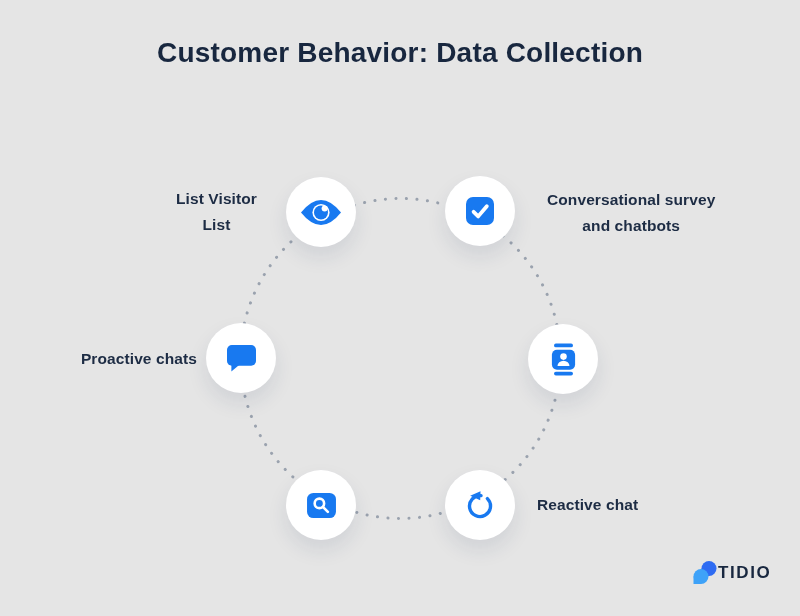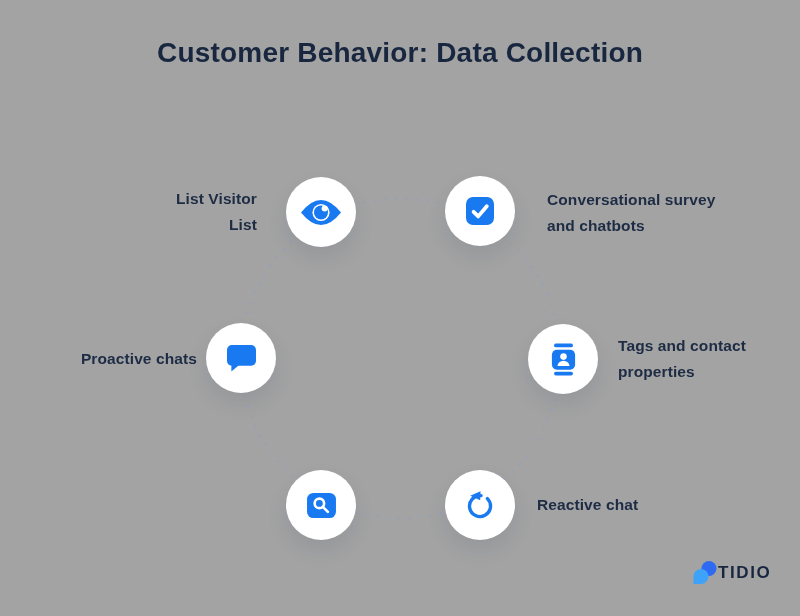--- a/index.html
+++ b/index.html
@@ -1,19 +1,19 @@
 <!DOCTYPE html>
 <html><head>
 <meta charset="utf-8">
 <style>
   html,body{margin:0;padding:0;}
   .canvas{
     position:relative;
     width:800px;height:616px;
-    background:#a3a3a3;
+    background:#e5e5e5;
     font-family:"Liberation Sans", sans-serif;
     overflow:hidden;
   }
   .title{
     position:absolute;left:0;top:33px;width:800px;
     text-align:center;
     color:#18273f;
     font-size:28px;line-height:40px;font-weight:700;
     letter-spacing:.2px;
     margin:0;
@@ -32,21 +32,21 @@
   .pos-contact{left:528px;top:324px;}
   .pos-search{left:286px;top:470px;}
   .pos-refresh{left:445px;top:470px;}
   .node-label{
     position:absolute;
     color:#1d2c44;
     font-size:15.5px;font-weight:700;line-height:26px;
     letter-spacing:.1px;
     white-space:nowrap;
   }
-  .node-label span{display:block;}
+  .node-label span{display:block;text-align:center;}
   .lbl-visitor{right:543px;top:186px;text-align:right;}
   .lbl-survey{left:547px;top:187px;text-align:left;}
   .lbl-proactive{right:603px;top:346px;text-align:right;}
   .lbl-tags{left:618px;top:333px;text-align:left;}
   .lbl-viewed{right:543px;top:492px;text-align:right;}
   .lbl-reactive{left:537px;top:492px;text-align:left;}
   .logo{
     position:absolute;left:692px;top:560px;
     display:flex;align-items:center;
   }
@@ -104,24 +104,20 @@
 
   <div class="node-circle pos-contact">
     <svg width="29" height="33" viewBox="0 0 30 34">
       <rect x="5.2" y="0.5" width="19.6" height="3.8" rx="1.9" fill="#1879f0"></rect>
       <rect x="3" y="7" width="24" height="20.5" rx="5.2" fill="#1879f0"></rect>
       <circle cx="15" cy="14" r="3.4" fill="#ffffff"></circle>
       <path d="M8.8,23.6 a6.2,5.4 0 0 1 12.4,0 z" fill="#ffffff"></path>
       <rect x="5.2" y="29.7" width="19.6" height="3.8" rx="1.9" fill="#1879f0"></rect>
     </svg>
   </div>
-  <div class="node-label lbl-tags">
-    <span>Tags and contact</span>
-    <span>properties</span>
-  </div>
 
   <div class="node-circle pos-search">
     <svg width="31" height="27" viewBox="0 0 32 28">
       <rect x="1" y="1" width="30" height="26" rx="6.5" fill="#1879f0"></rect>
       <circle cx="13.8" cy="11.8" r="4.9" fill="none" stroke="#ffffff" stroke-width="2.7"></circle>
       <line x1="17.4" y1="15.4" x2="22.6" y2="20.6" stroke="#ffffff" stroke-width="2.7" stroke-linecap="round"></line>
     </svg>
   </div>
 
   <div class="node-circle pos-refresh">

